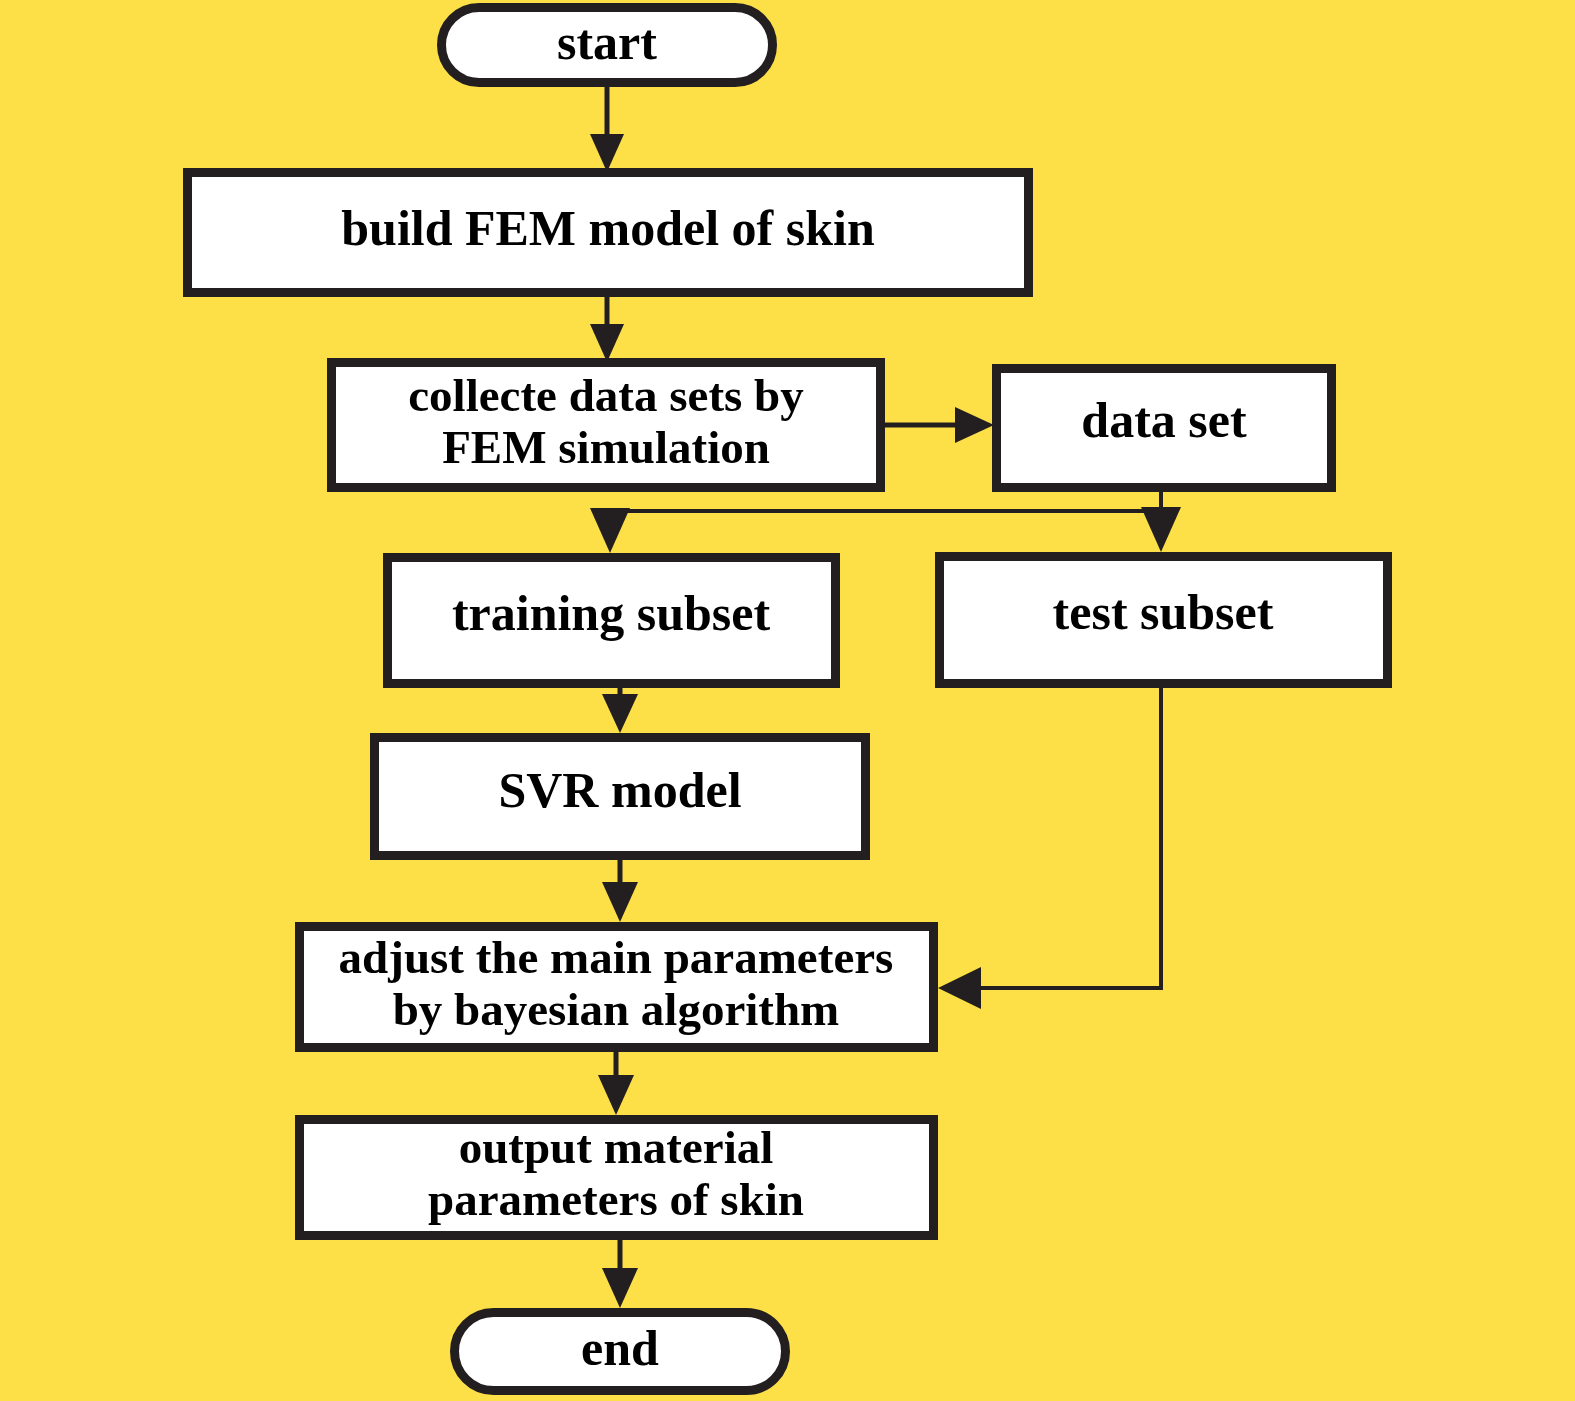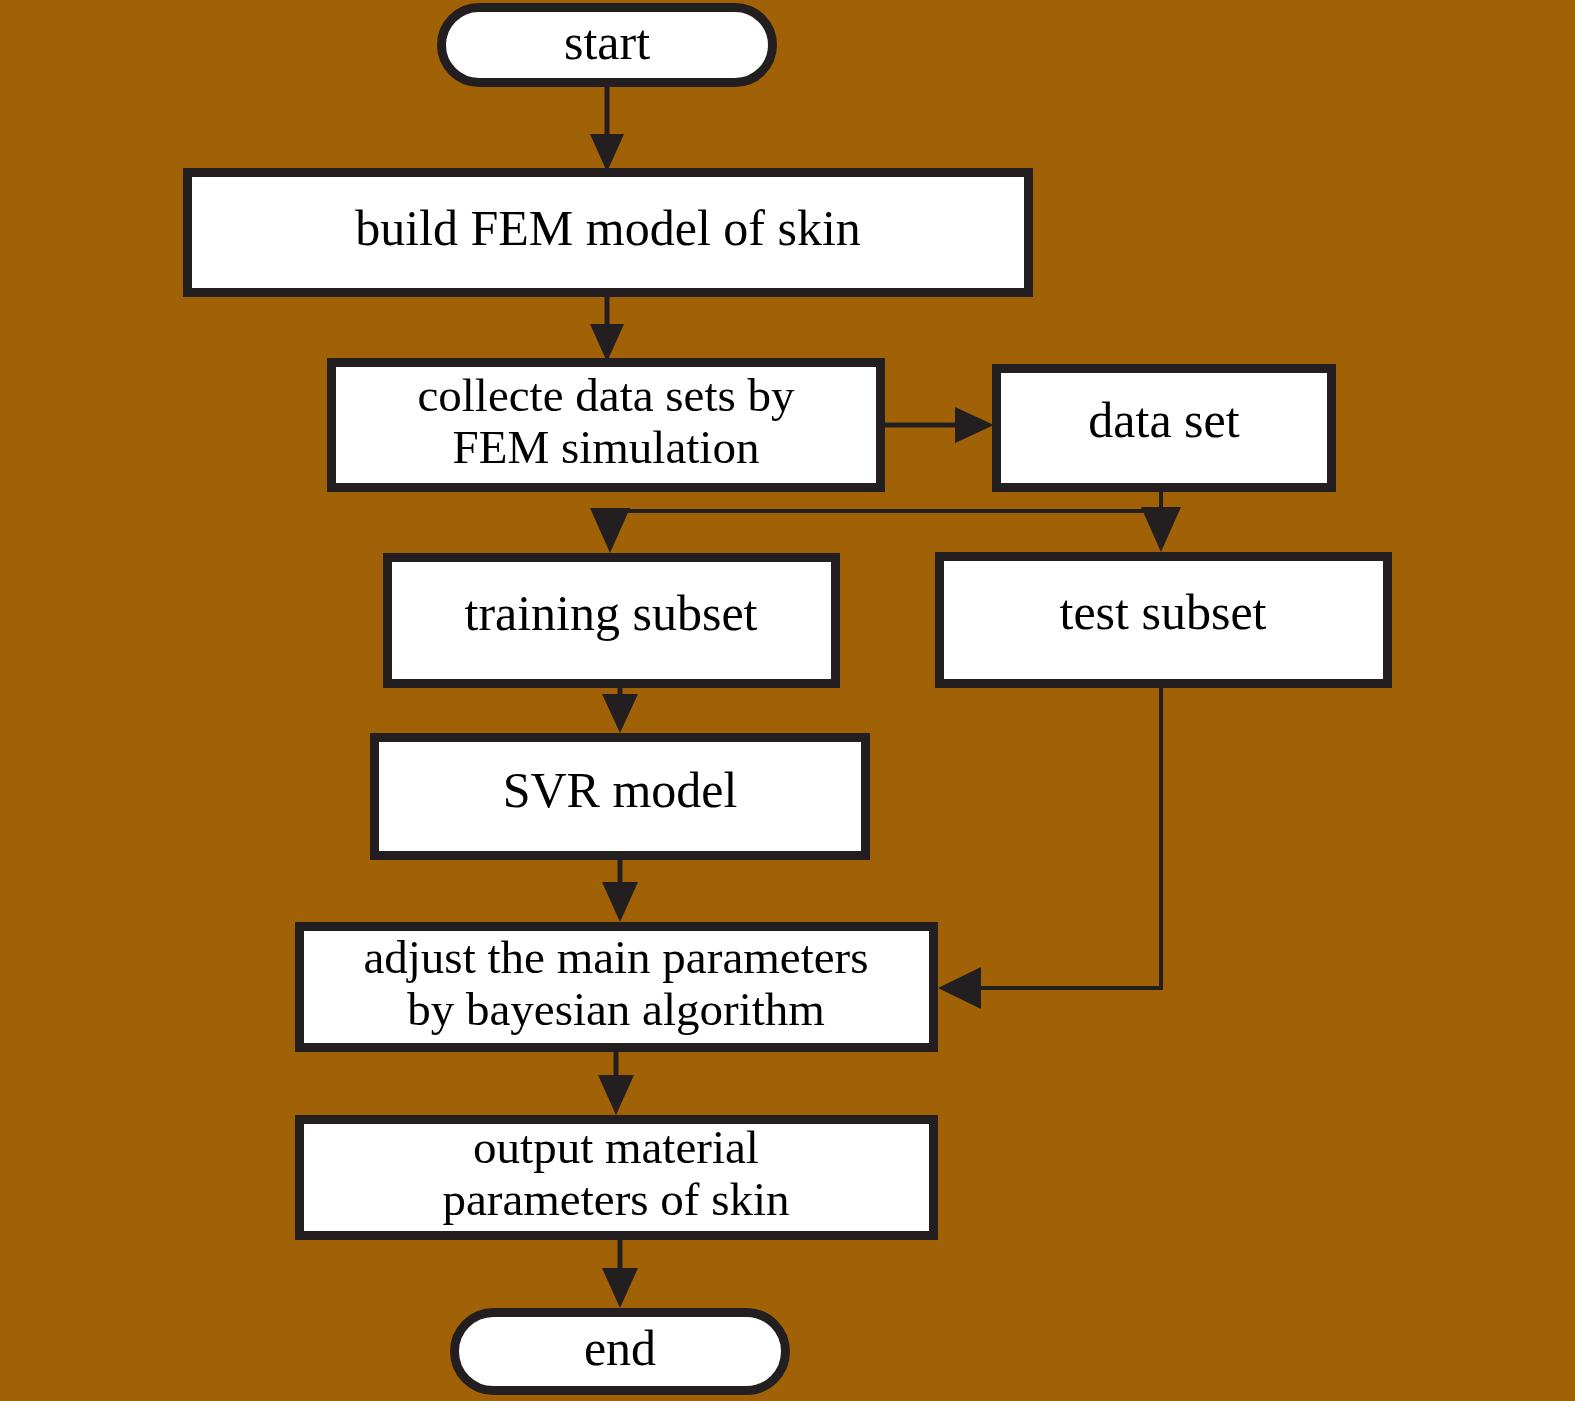--- a/index.html
+++ b/index.html
@@ -10,21 +10,22 @@
   body {
     width: 1575px;
     height: 1401px;
     font-family: "Liberation Serif", "DejaVu Serif", serif;
     overflow: hidden;
   }
   #flow-root {
     position: relative;
     width: 1575px;
     height: 1401px;
-    background: #a16207;
+    background: #fde047;
+    font-weight: bold;
   }
   svg#flow-svg {
     position: absolute;
     top: 0;
     left: 0;
     width: 1575px;
     height: 1401px;
     display: block;
   }
   .node-shape {

